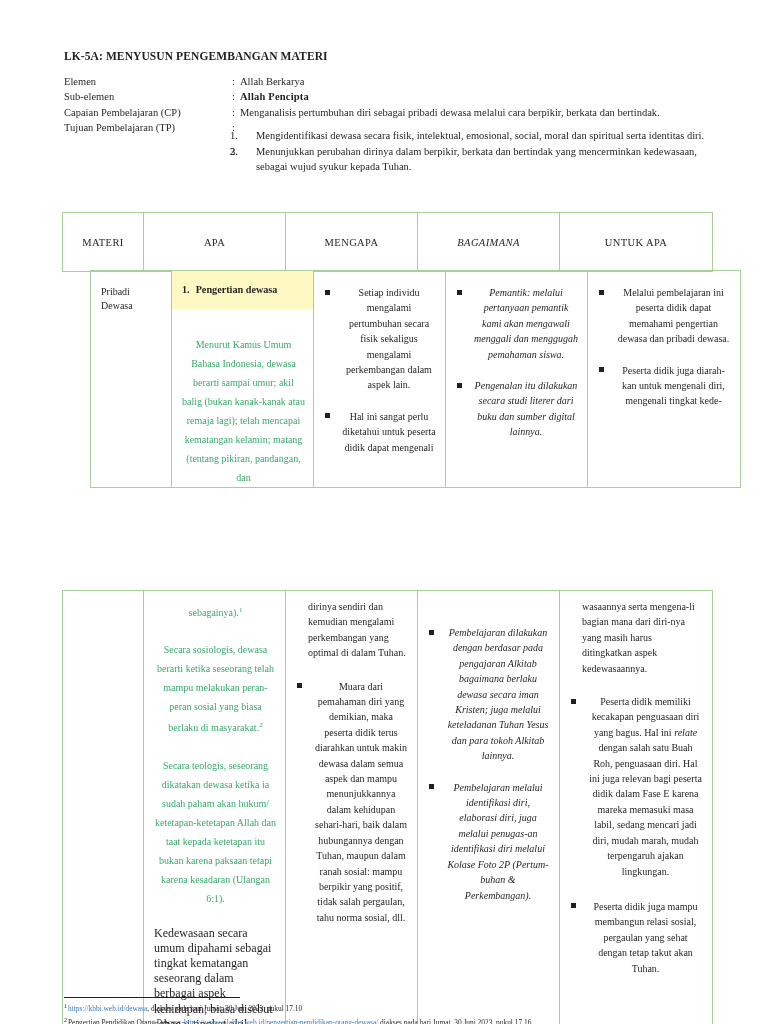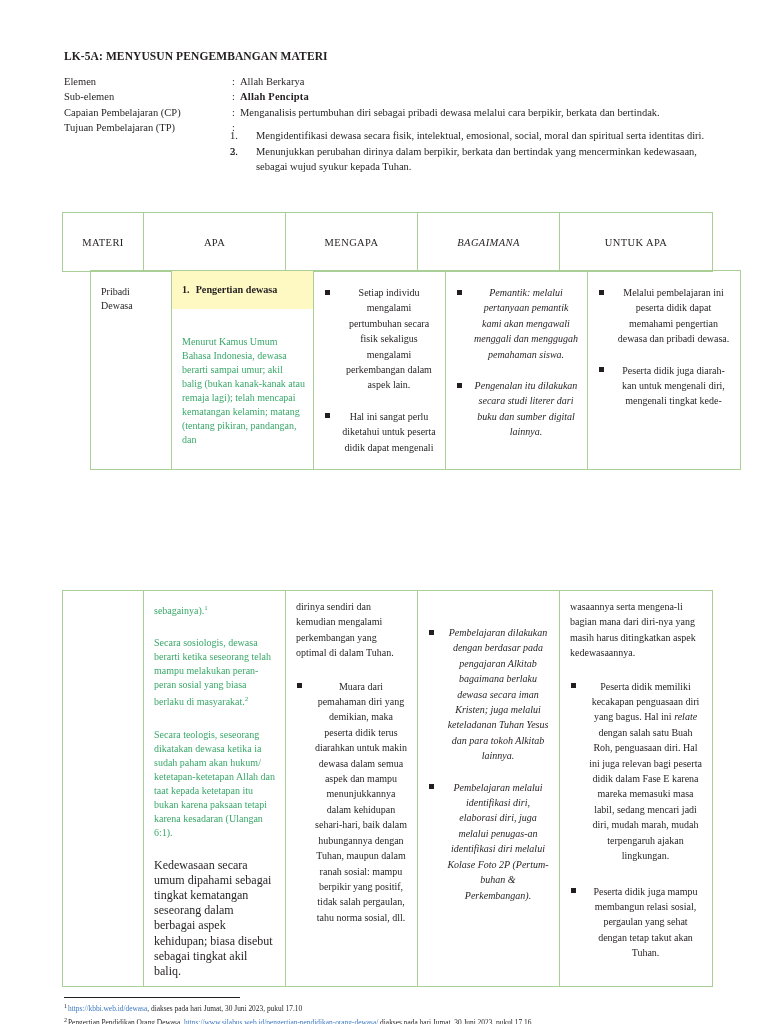--- a/index.html
+++ b/index.html
@@ -136,22 +136,23 @@
     font-weight: bold;
     font-size: 10.2px;
     line-height: 14px;
     padding: 12px 8px 12px 10px;
     margin: 0;
   }
   .apa-hl .n { margin-right: 6px; }
   .apa-green {
     color: #3aa86a;
     font-size: 10px;
-    line-height: 14px;
+    line-height: 19px;
     padding: 0 8px 0 10px;
+    text-align: center;
   }
   .apa-green.first { padding-top: 26px; }
   .apa-black {
     color: #231f20;
     font-size: 12px;
     line-height: 15.2px;
     padding: 0 8px 0 10px;
   }
   .gap-md { height: 18px; }
   sup.fn { font-size: 7px; vertical-align: super; }
@@ -176,21 +177,21 @@
     left: 1px;
     top: 4.5px;
     width: 5px;
     height: 5px;
     background: #231f20;
   }
   .cont-txt {
     font-size: 10px;
     line-height: 15.4px;
   }
-  .lead-gap { margin-bottom: 18px; }
+  .lead-gap { margin-bottom: 18px; margin-left: 12px; }
   em { font-style: italic; }
 
   
   .fn-rule {
     position: absolute;
     left: 64px;
     top: 997px;
     width: 176px;
     border-top: 1px solid #231f20;
   }

